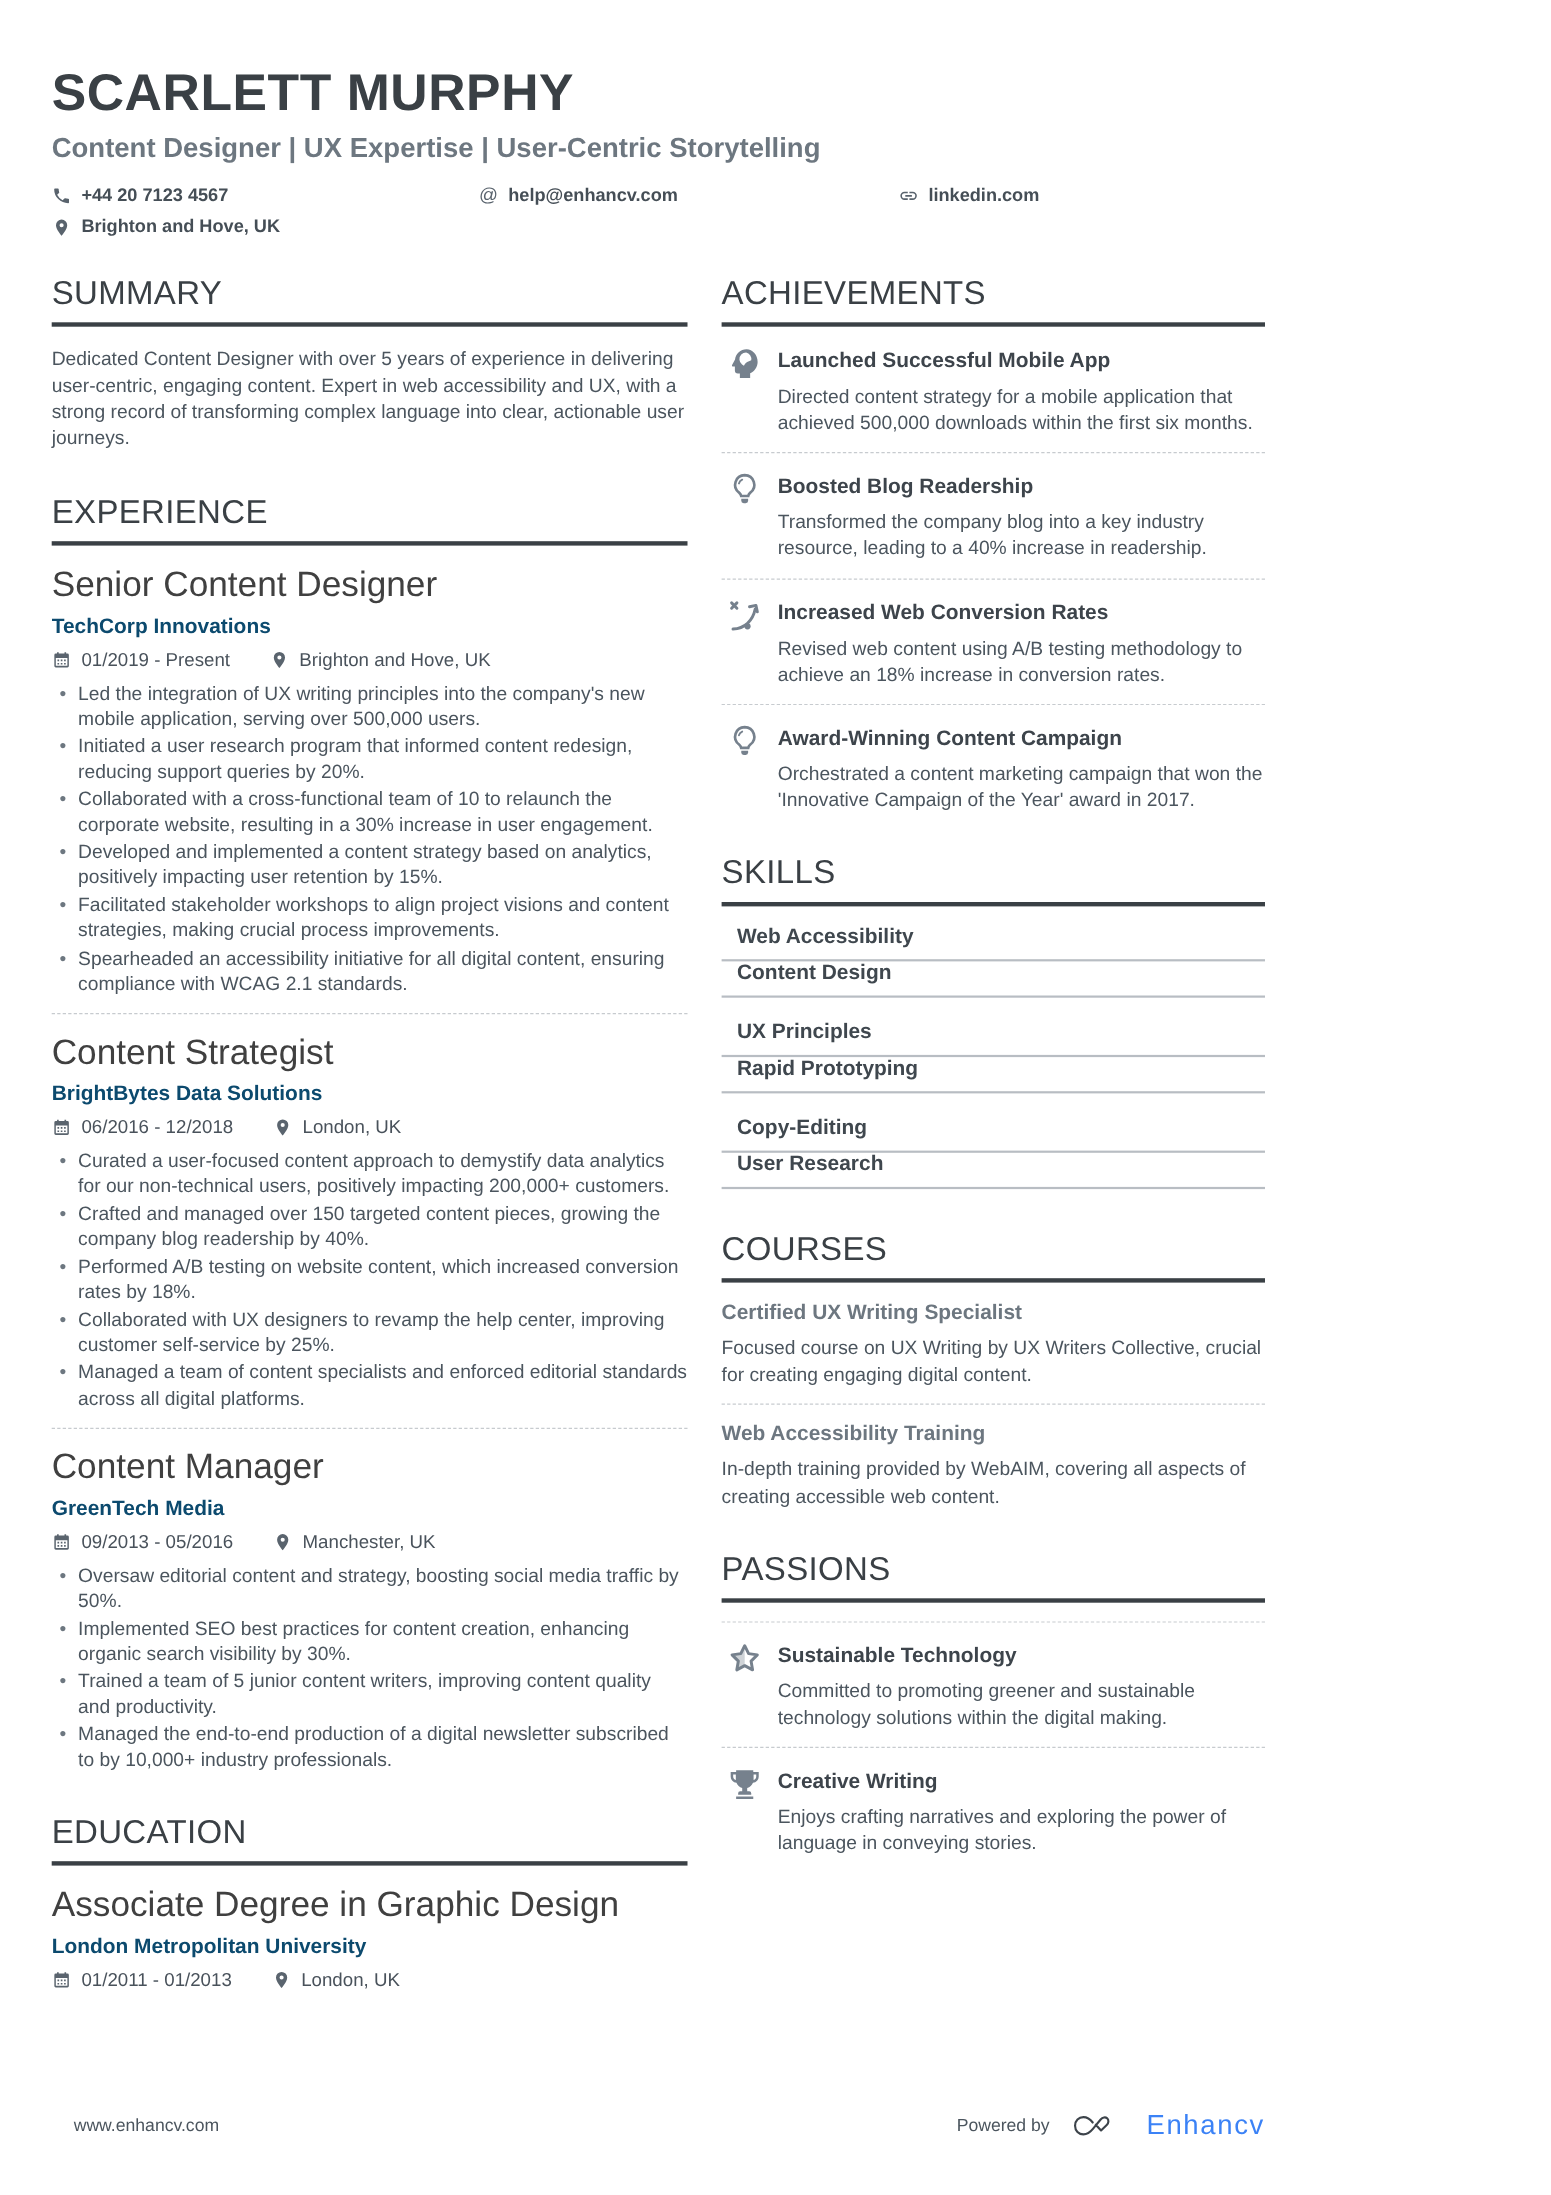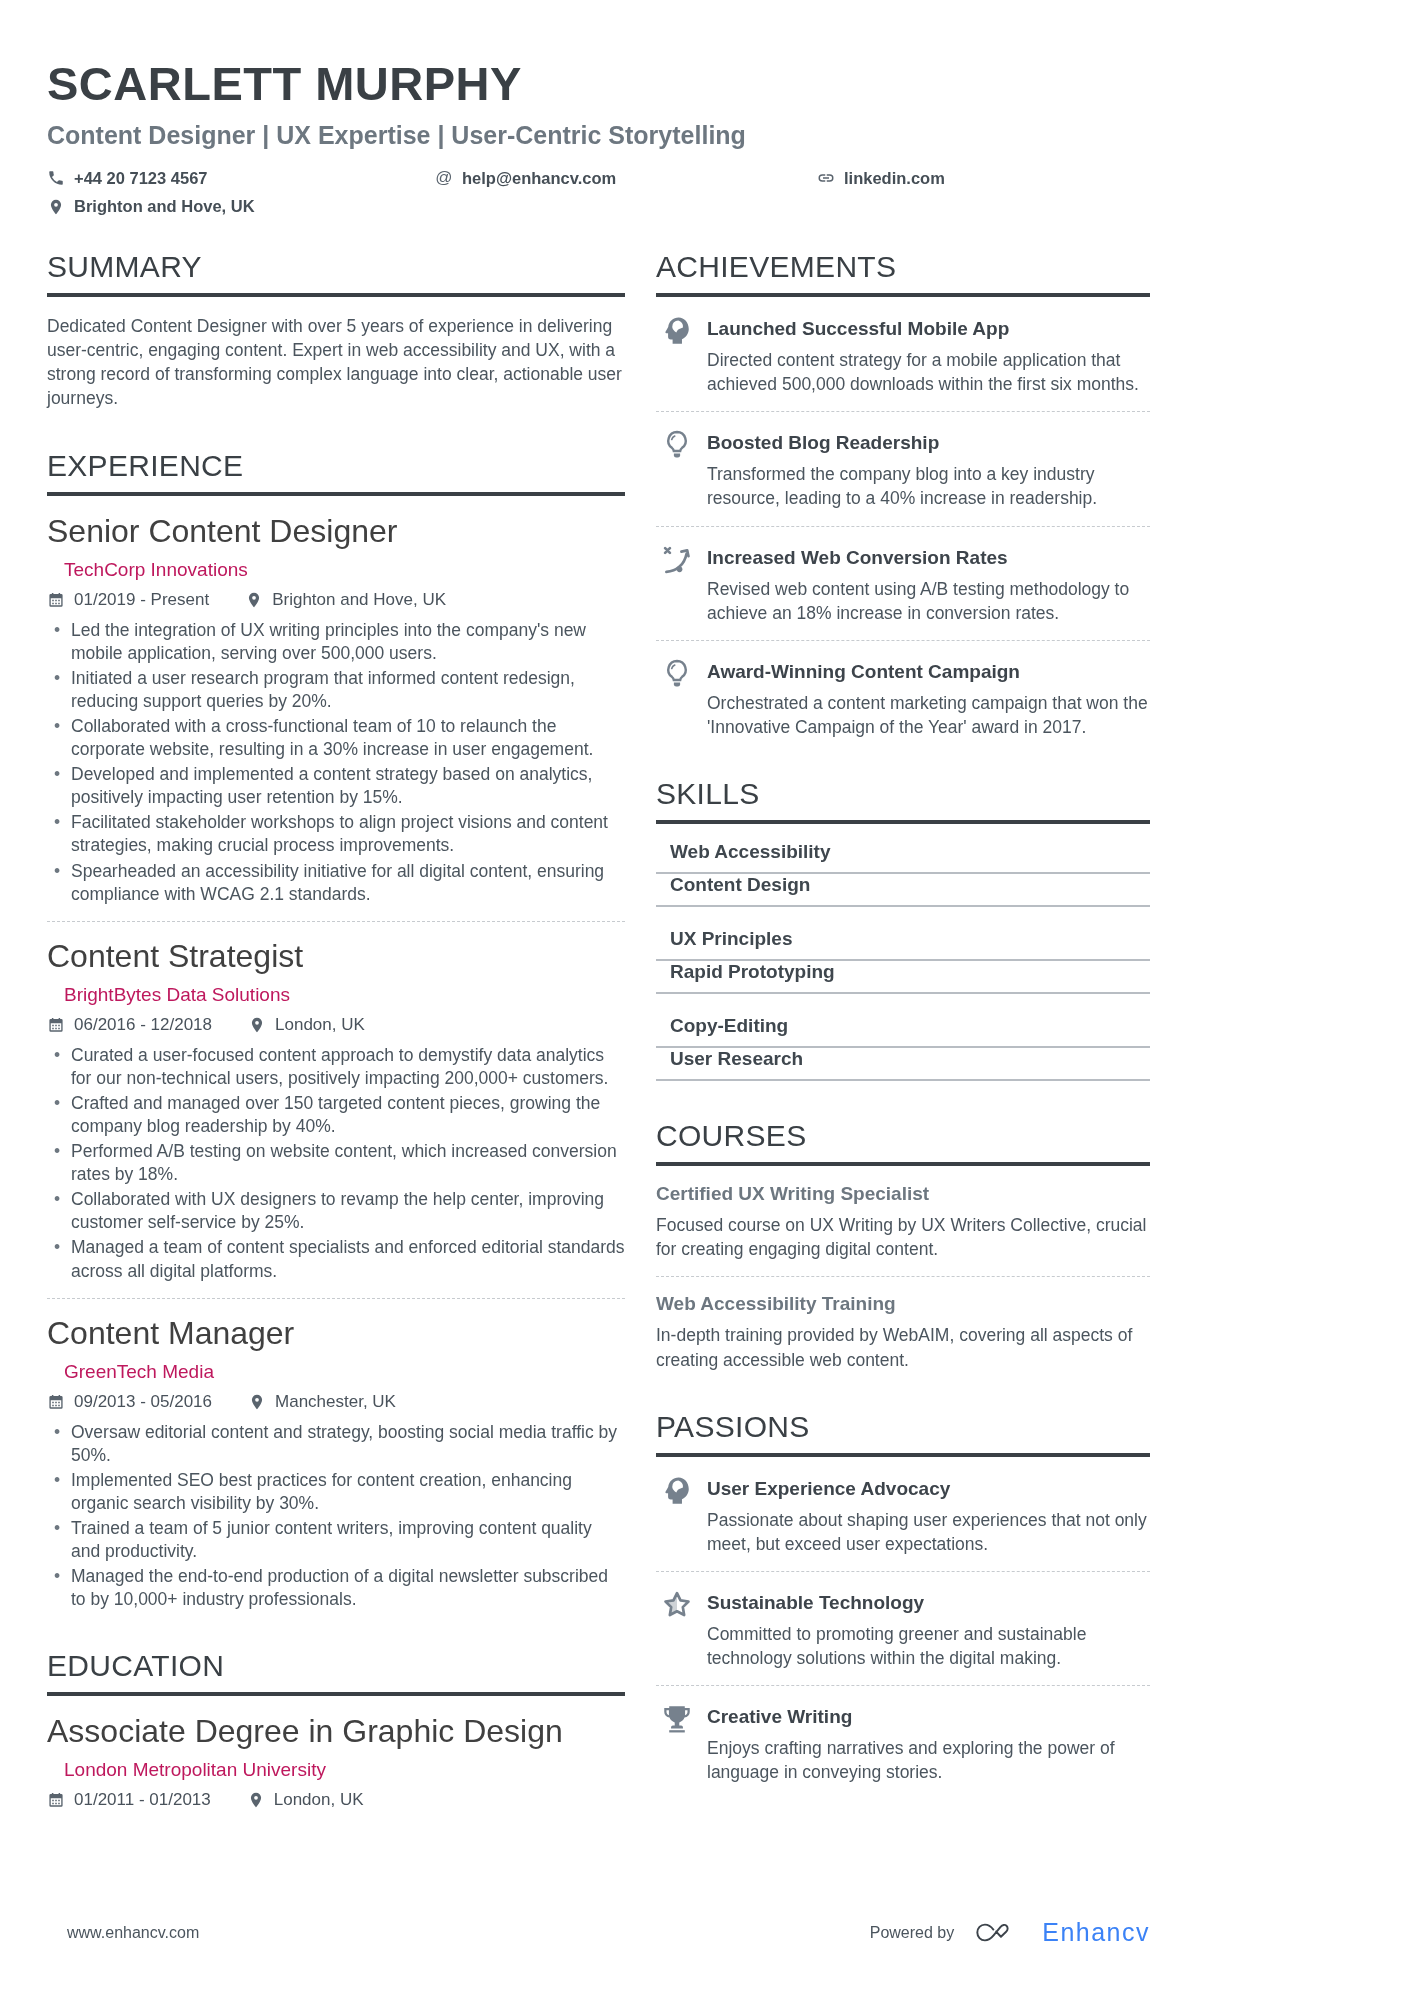--- a/index.html
+++ b/index.html
@@ -23,21 +23,21 @@
   .col-left{width:578px;}
   .col-right{width:494px;}
   section{margin-bottom:38px;}
   .sec-head{
     font-size:30px;font-weight:400;color:#3a4045;letter-spacing:.3px;
     margin:0 0 17px;padding-bottom:9px;border-bottom:4px solid #3a4045;
   }
   .para{font-size:17.5px;line-height:1.38;color:#4b555e;margin:0;}
   
   .job-title{font-size:32px;font-weight:400;color:#404040;margin:2px 0 9px;}
-  .org{font-size:19px;font-weight:400;color:#be185d;margin:0 17px 9px;}
+  .org{font-size:19px;font-weight:700;color:#0c4a6e;margin:0 0 9px;}
   .meta-row{display:flex;align-items:center;gap:9px;font-size:17px;color:#49525b;margin:0 0 9px;}
   .meta-gap{width:18px;}
   .micon{width:18px;height:18px;color:#5a646e;flex:0 0 18px;display:inline-flex;}
   .micon svg{width:100%;height:100%;}
   .bullets{list-style:none;margin:2px 0 0;padding:0;}
   .bullets li{position:relative;padding-left:24px;font-size:17.5px;line-height:1.32;color:#4b555e;margin-bottom:2px;}
   .bullets li::before{content:"•";position:absolute;left:7px;top:0;color:#6d7780;}
   .dash-div{border:none;border-top:1px dashed #c7cbcf;margin:15px 0 16px;}
   
   .feat{display:flex;gap:7px;}
@@ -337,29 +337,20 @@
         <hr class="dash-div">
         <div>
           <div class="course-title">Web Accessibility Training</div>
           <p class="feat-desc">In-depth training provided by WebAIM, covering all aspects of creating accessible web content.</p>
         </div>
       </section>
 
       <section>
         <h2 class="sec-head">PASSIONS</h2>
 
-        <div class="feat">
-          <span class="feat-icon"><svg>
-                <use href="#i-head"></use>
-              </svg></span>
-          <div>
-            <div class="feat-title">User Experience Advocacy</div>
-            <p class="feat-desc">Passionate about shaping user experiences that not only meet, but exceed user expectations.</p>
-          </div>
-        </div>
         <hr class="dash-div">
 
         <div class="feat">
           <span class="feat-icon"><svg>
                 <use href="#i-star"></use>
               </svg></span>
           <div>
             <div class="feat-title">Sustainable Technology</div>
             <p class="feat-desc">Committed to promoting greener and sustainable technology solutions within the digital making.</p>
           </div>

